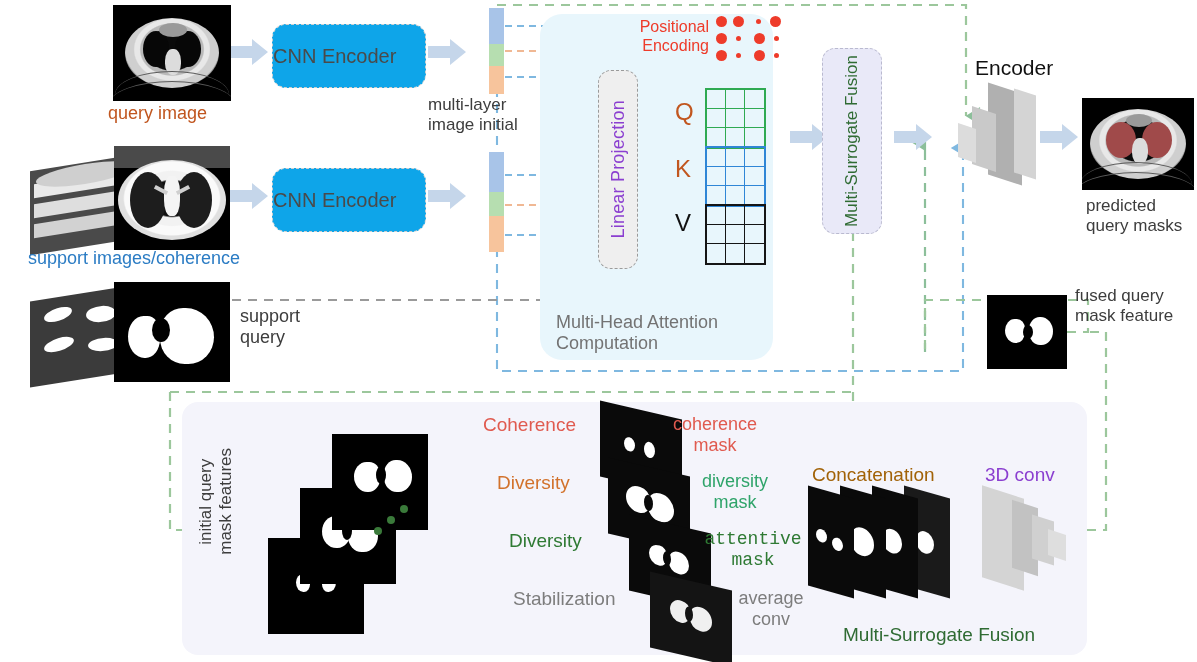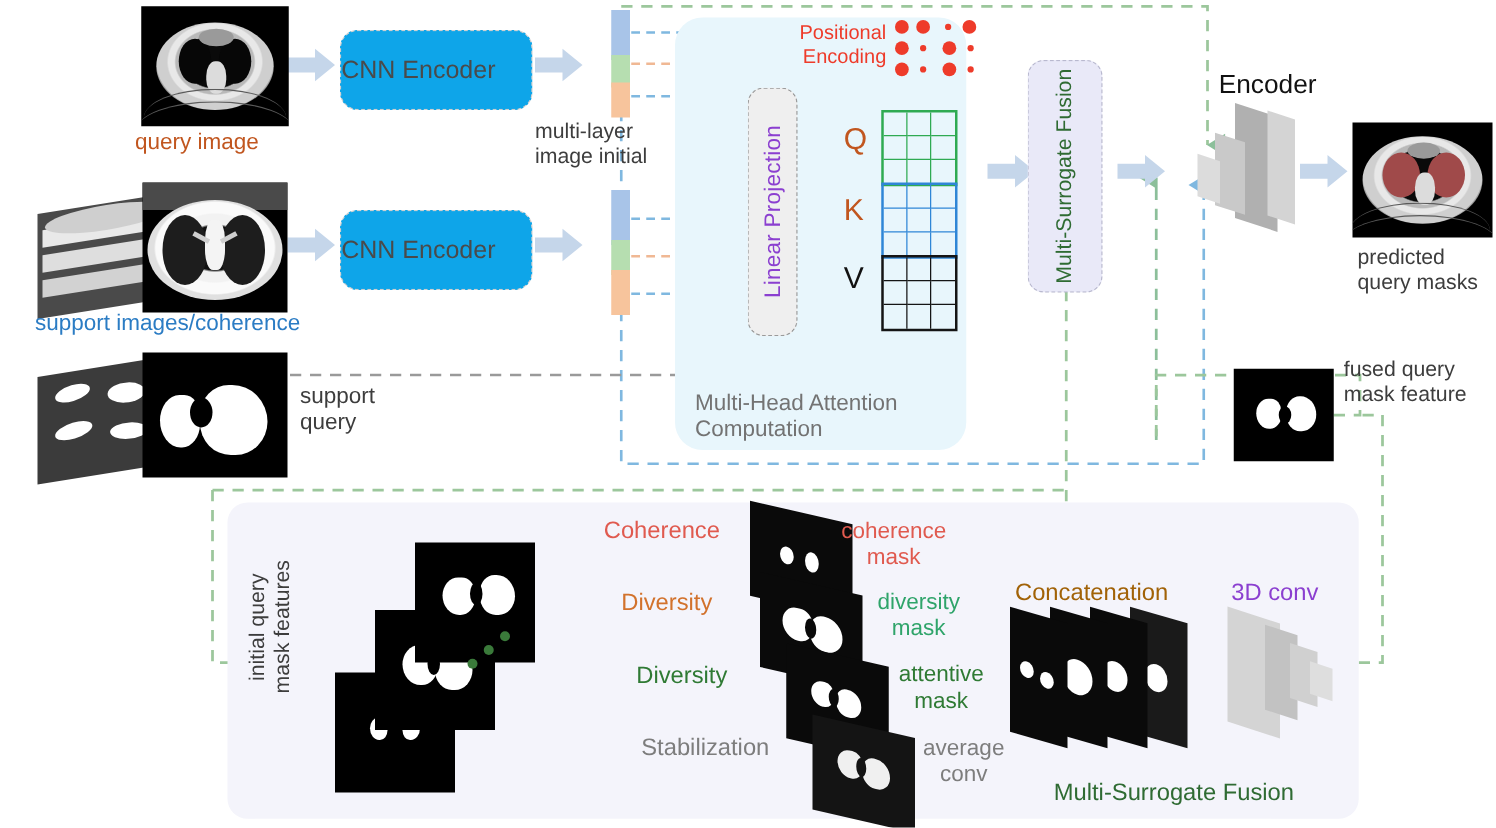--- a/index.html
+++ b/index.html
@@ -406,21 +406,21 @@
 <div class="abs" style="left:650px;top:581px;width:82px;height:76px;background:#141414;transform:skewY(13deg);">
   <div style="position:absolute;left:20px;top:22px;width:20px;height:22px;border-radius:52% 44% 48% 56%;background:#f0f0f0;"></div>
   <div style="position:absolute;left:40px;top:24px;width:22px;height:24px;border-radius:44% 56% 50% 48%;background:#f0f0f0;"></div>
   <div style="position:absolute;left:35px;top:26px;width:8px;height:15px;background:#141414;border-radius:50%;"></div>
 </div>
 
 <div class="lbl" style="left:650px;top:414px;font-size:18px;color:#e05a4f;text-align:center;width:130px;">coherence
 mask</div>
 <div class="lbl" style="left:670px;top:471px;font-size:18px;color:#2fa46a;text-align:center;width:130px;">diversity
 mask</div>
-<div class="lbl" style="left:688px;top:529px;font-size:18px;color:#2f7a34;text-align:center;width:130px;">attentive
+<div class="lbl" style="left:688px;top:529px;font-size:18px;color:#2f7a34;text-align:center;width:130px;font-family:Liberation Mono, monospace;">attentive
 mask</div>
 <div class="lbl" style="left:706px;top:588px;font-size:18px;color:#7d7d7d;text-align:center;width:130px;">average
 conv</div>
 
 <div class="lbl" style="left:812px;top:464px;font-size:19px;color:#a16207;">Concatenation</div>
 <div class="abs" style="left:808px;top:492px;width:150px;height:112px;">
   <div style="position:absolute;left:96px;top:0;width:46px;height:100px;background:#1a1a1a;transform:skewY(16deg);">
     <div style="position:absolute;left:12px;top:40px;width:18px;height:22px;border-radius:50%;background:#fff;"></div>
   </div>
   <div style="position:absolute;left:64px;top:0;width:46px;height:100px;background:#0a0a0a;transform:skewY(16deg);">

